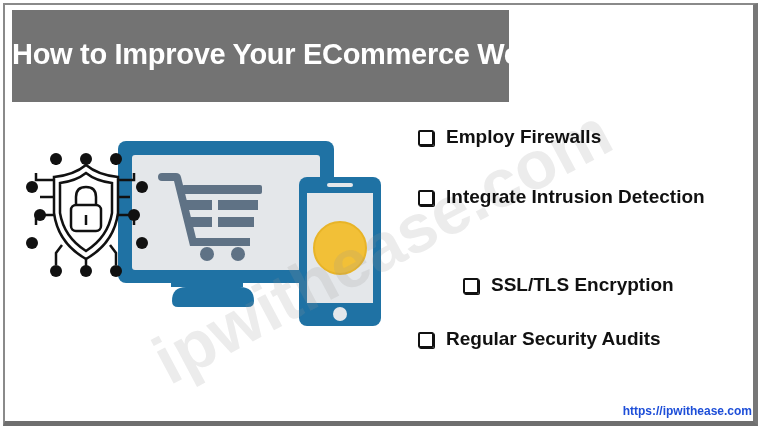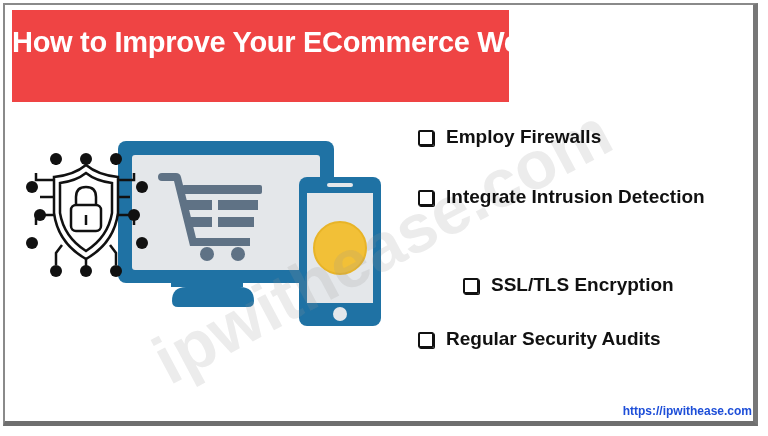--- a/index.html
+++ b/index.html
@@ -1,18 +1,18 @@
 <!DOCTYPE html>
 <html><head>
 <meta charset="utf-8">
 <style>
   html,body{margin:0;padding:0;background:#ffffff;}
   body{width:768px;height:436px;position:relative;overflow:hidden;font-family:"Liberation Sans",sans-serif;}
   .frame{position:absolute;left:3px;top:3px;width:755px;height:423px;border:2px solid #8a8a8a;border-right:5px solid #777;border-bottom:5px solid #6f6f6f;box-sizing:border-box;background:#fff;}
-  .title{position:absolute;left:12px;top:10px;width:497px;height:92px;background:#ef4444;color:#fff;text-align:left;font-weight:bold;font-size:29px;line-height:40px;padding-top:12px;box-sizing:border-box;letter-spacing:-0.3px;}
+  .title{position:absolute;left:12px;top:10px;width:497px;height:92px;background:#737373;color:#fff;text-align:left;font-weight:bold;font-size:29px;line-height:40px;padding-top:24px;box-sizing:border-box;letter-spacing:-0.3px;}
   .title{width:497px;}
   .items{position:absolute;left:418px;top:120px;width:340px;}
   .item{position:absolute;left:0;display:flex;align-items:flex-start;font-weight:bold;font-size:19px;color:#111;line-height:26px;}
   .chk{width:12px;height:12px;border:2px solid #111;border-radius:2px;margin-top:6px;margin-right:12px;flex:0 0 auto;box-shadow:1px 1px 0 #111;}
   .url{position:absolute;right:16px;bottom:18px;color:#1d4ed8;font-weight:bold;font-size:12px;}
   .watermark{position:absolute;left:140px;top:160px;font-size:68px;font-weight:bold;color:rgba(150,150,150,0.18);transform:rotate(-28deg);transform-origin:left top;white-space:nowrap;top:330px;}
 </style>
 </head>
 <body>
 

